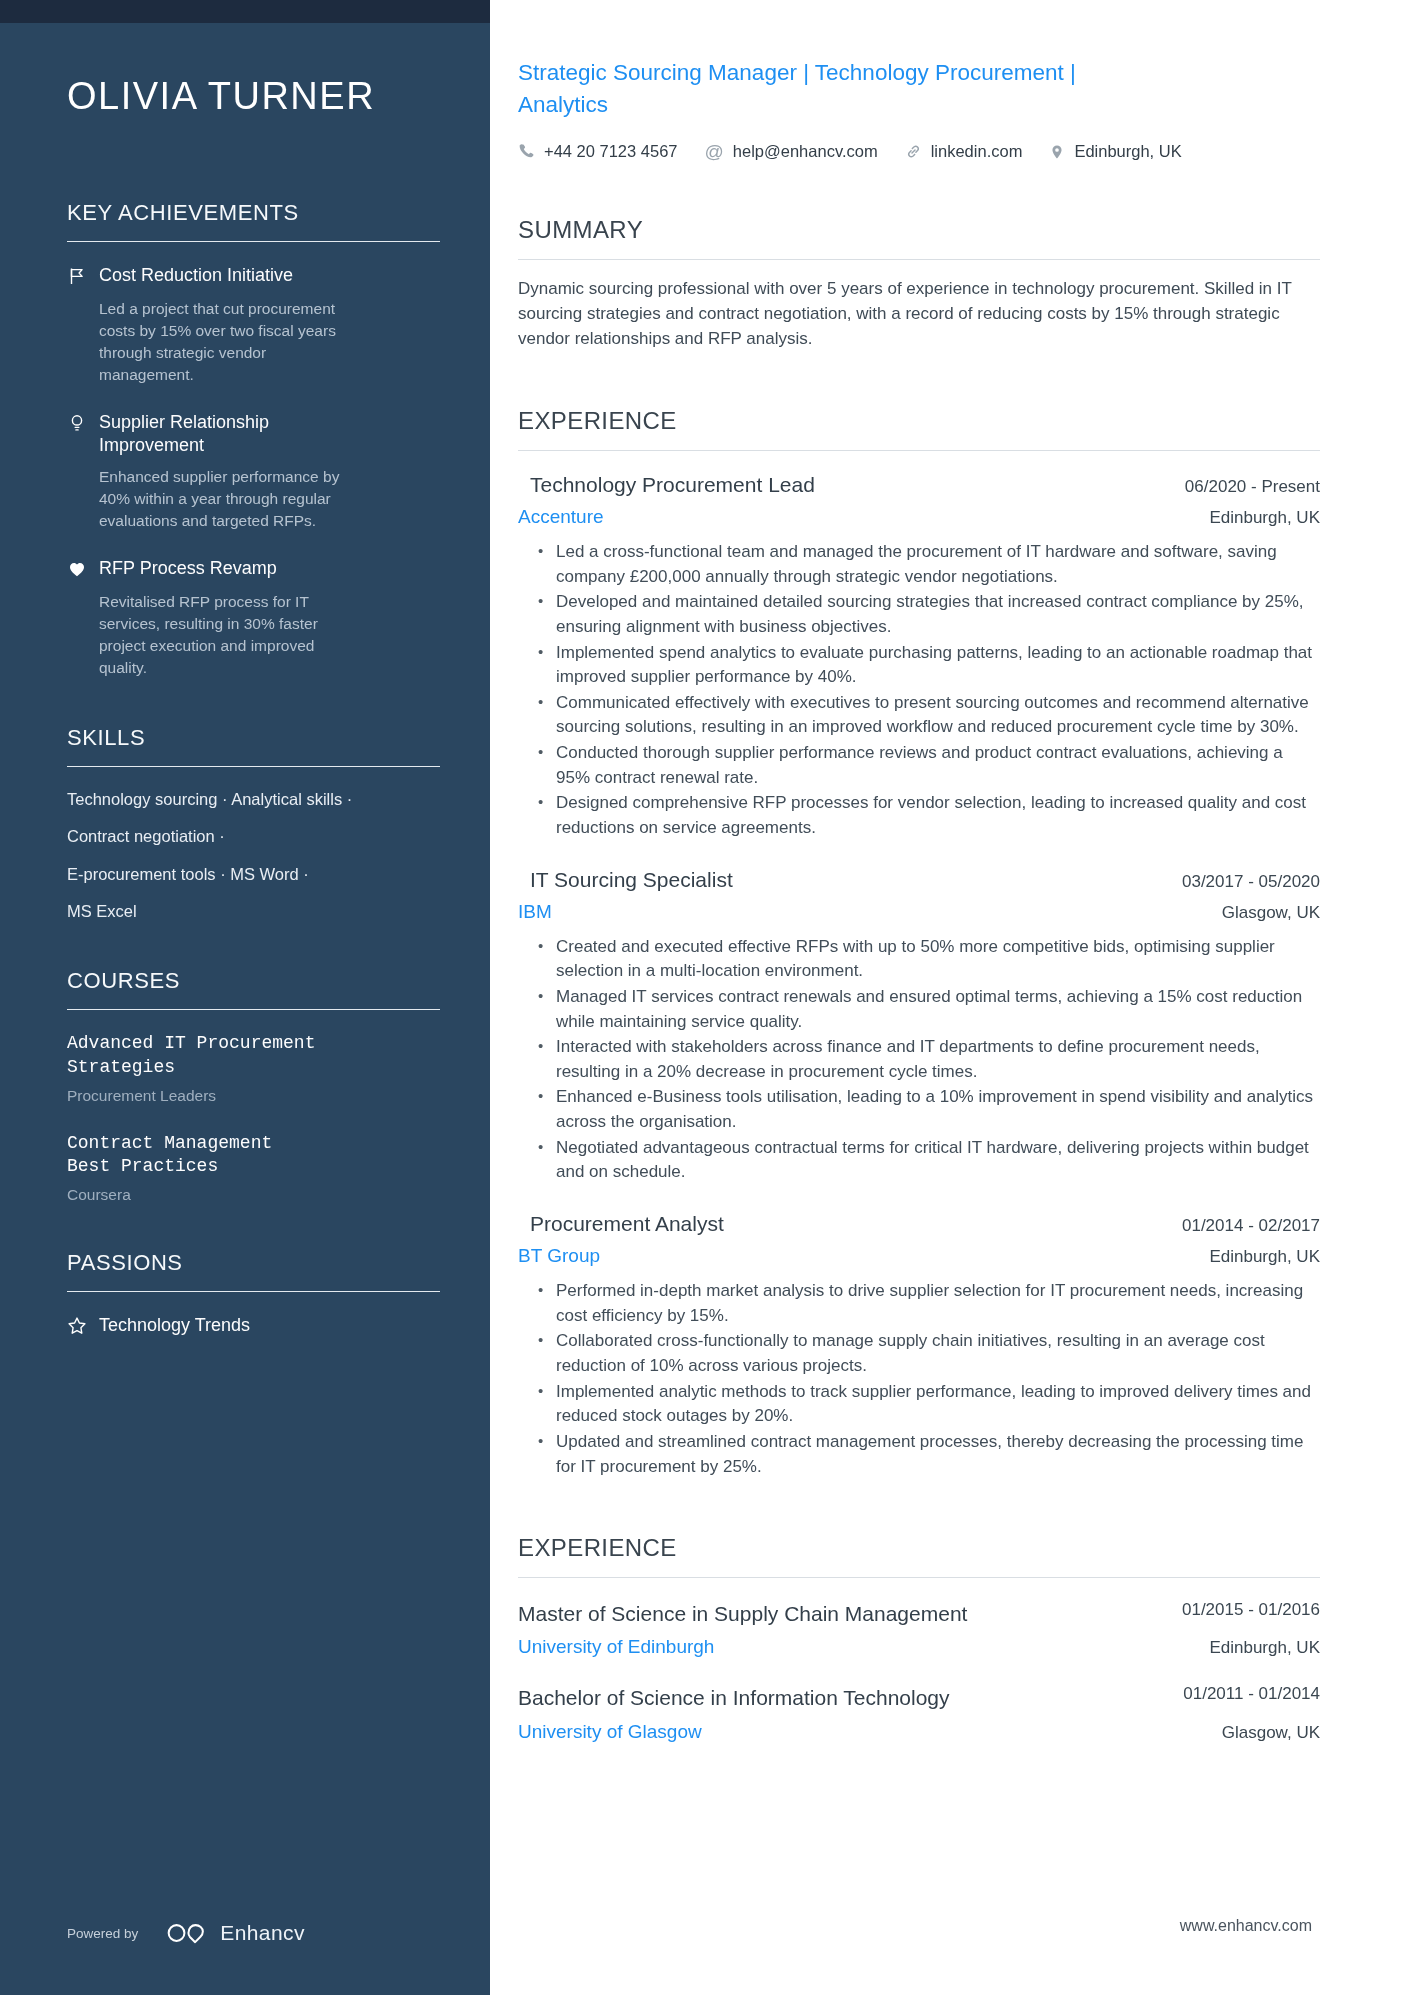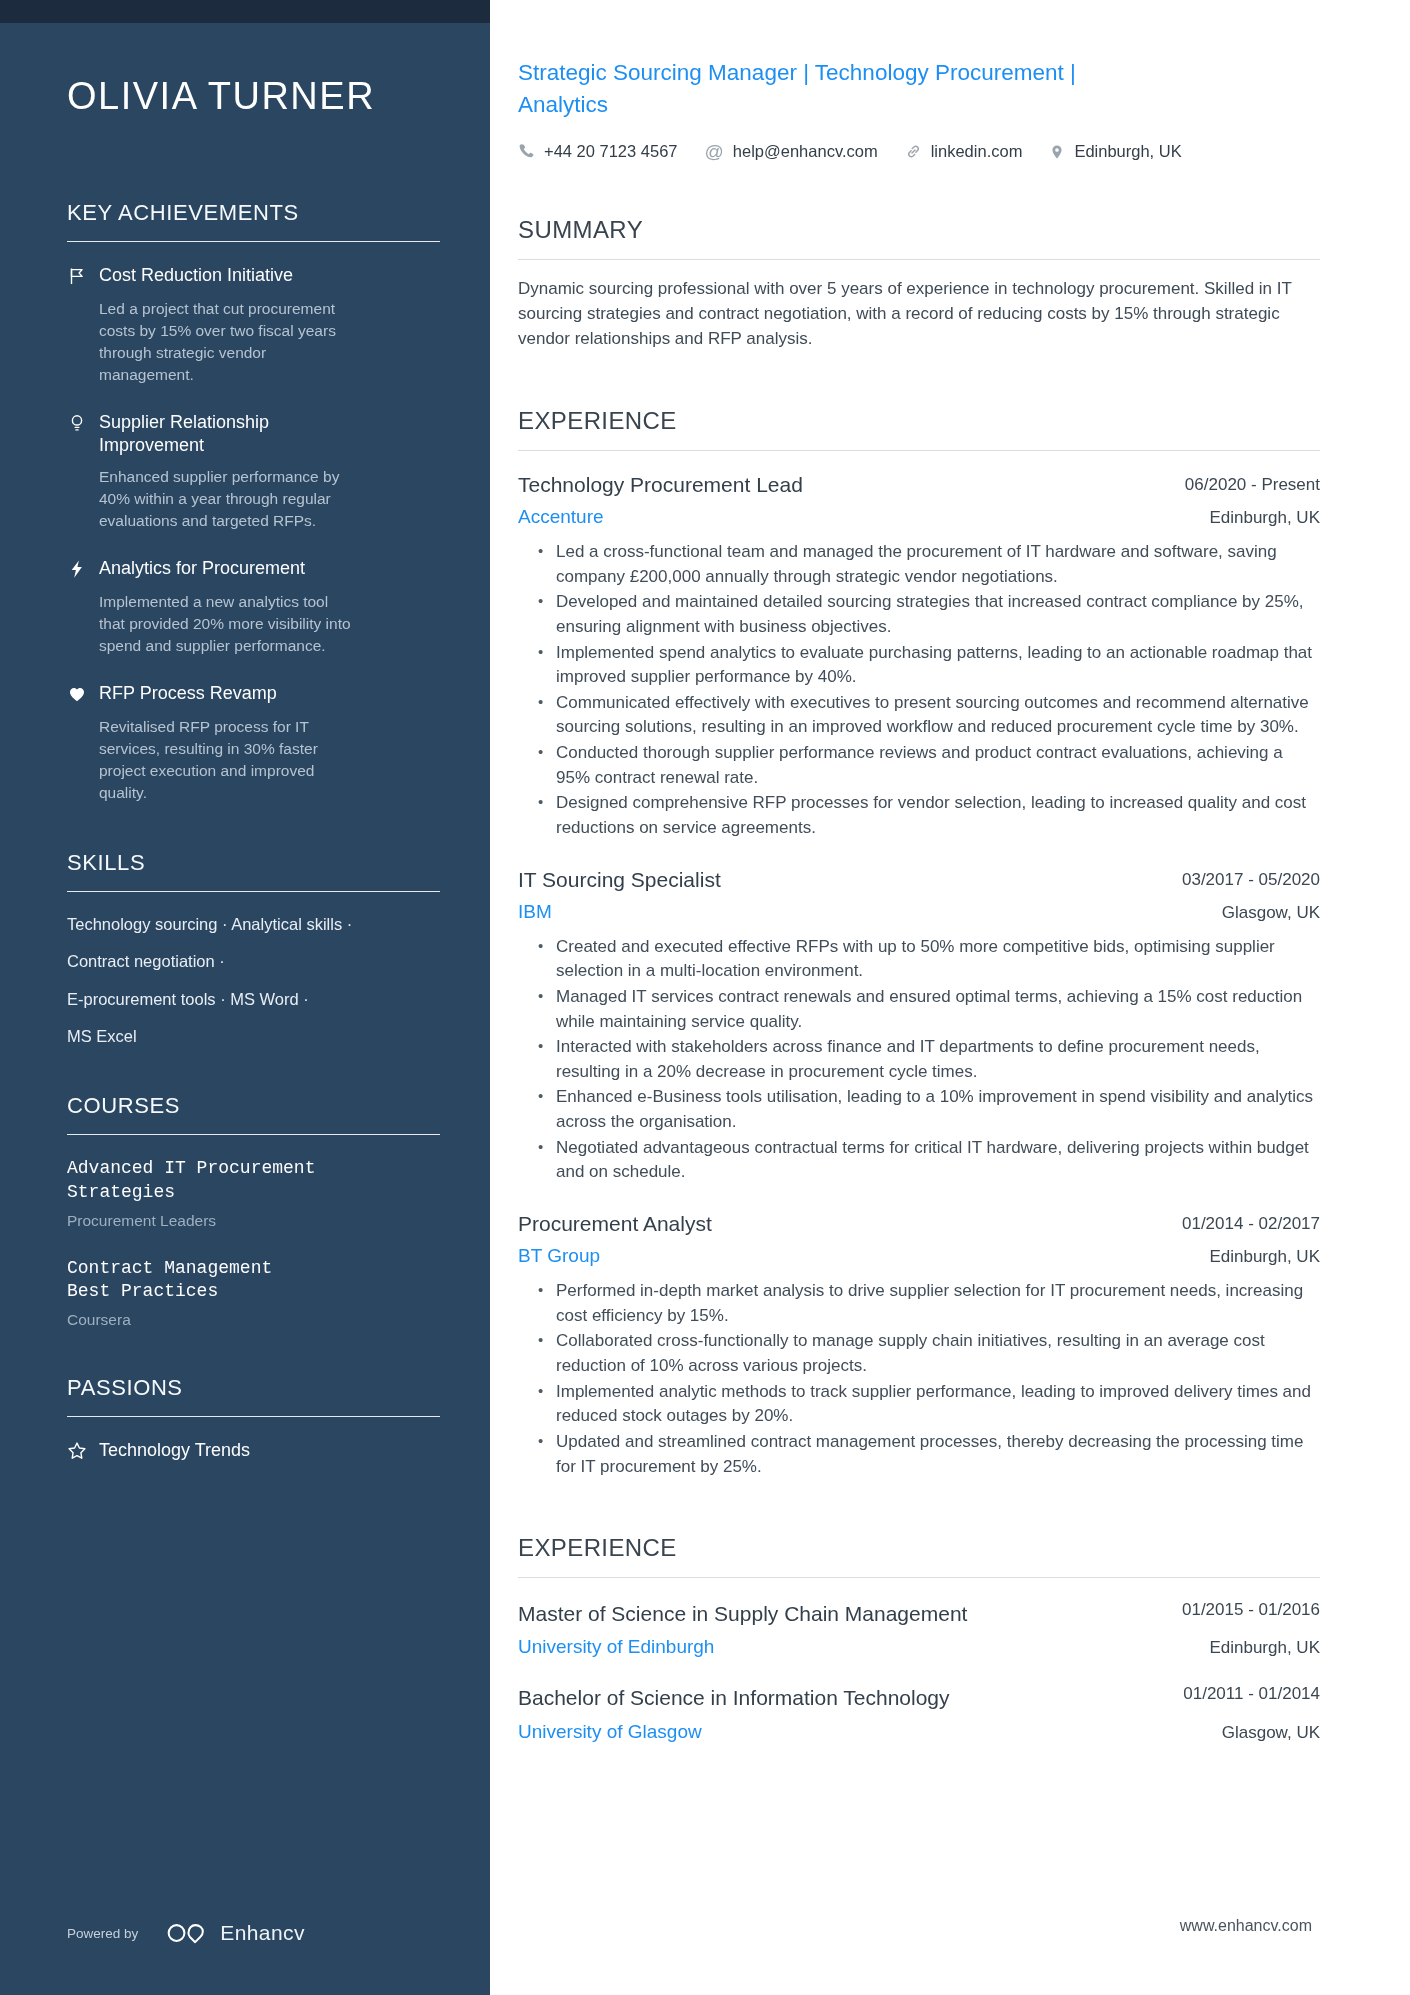--- a/index.html
+++ b/index.html
@@ -36,21 +36,21 @@
   .contacts{display:flex;align-items:center;margin-top:22px;}
   .contact-item{display:flex;align-items:center;margin-right:27px;font-size:16.5px;color:#333e48;}
   .contact-item .icon{display:inline-flex;align-items:center;margin-right:9px;}
   .at-glyph{font-size:19px;color:#9aa4ad;line-height:1;}
   .m-section{margin-top:55px;}
   .m-heading{margin:0;font-size:24px;font-weight:400;letter-spacing:.4px;color:#39444e;}
   .m-rule{border:0;border-top:1px solid #d9dee3;margin:15px 0 0 0;}
   .summary-text{margin:17px 0 0 0;font-size:17px;line-height:1.47;color:#3f4b56;max-width:812px;}
   .jobs{margin-top:22px;}
   .job{margin-bottom:27px;}
-  .job-head{display:flex;justify-content:space-between;align-items:center;}
+  .job-head{display:flex;justify-content:space-between;align-items:flex-end;margin-left:12px;}
   .job-title{font-size:21px;color:#333f4a;}
   .job-dates{font-size:17px;color:#3b4751;white-space:nowrap;}
   .job-sub{display:flex;justify-content:space-between;align-items:baseline;margin-top:9px;}
   .company{font-size:19px;color:#1e8ff2;}
   .job-loc{font-size:17px;color:#3b4751;white-space:nowrap;}
   .bullets{list-style:none;margin:12px 0 0 0;padding:0 0 0 20px;}
   .bullets li{position:relative;font-size:17px;line-height:1.45;color:#414d58;padding-left:18px;margin-bottom:1px;max-width:790px;}
   .bullets li::before{content:"•";position:absolute;left:0;top:0;color:#505b64;font-size:15px;}
   .edu-entries{margin-top:22px;}
   .edu-entry{margin-bottom:26px;}
@@ -84,27 +84,20 @@
           <div class="feature-item">
             <span class="icon"><svg viewBox="0 0 20 20" width="20" height="20" fill="none" stroke="#fff" stroke-width="1.4" stroke-linecap="round">
                 <circle cx="10" cy="7.4" r="4.6"></circle>
                 <path d="M8.2 14.4h3.6M8.9 16.9h2.2"></path>
               </svg></span>
             <div class="feature-title">Supplier Relationship Improvement</div>
             <div class="feature-desc">Enhanced supplier performance by 40% within a year through regular evaluations and targeted RFPs.</div>
           </div>
           <div class="feature-item">
             <span class="icon"><svg viewBox="0 0 20 20" width="20" height="20" fill="#fff">
-                <path d="M11.9 1.4 4.7 11.1h4.2l-1.7 7.6L14.9 8h-4.5z"></path>
-              </svg></span>
-            <div class="feature-title">Analytics for Procurement</div>
-            <div class="feature-desc">Implemented a new analytics tool that provided 20% more visibility into spend and supplier performance.</div>
-          </div>
-          <div class="feature-item">
-            <span class="icon"><svg viewBox="0 0 20 20" width="20" height="20" fill="#fff">
                 <path d="M10 17.3C5.7 14 3 11.4 3 8.1 3 5.9 4.8 4.1 7 4.1c1.2 0 2.3.6 3 1.5.7-.9 1.8-1.5 3-1.5 2.2 0 4 1.8 4 4 0 3.3-2.7 5.9-7 9.2z"></path>
               </svg></span>
             <div class="feature-title">RFP Process Revamp</div>
             <div class="feature-desc">Revitalised RFP process for IT services, resulting in 30% faster project execution and improved quality.</div>
           </div>
         </div>
     </section>
 
     <section class="sb-section">
       <h2 class="sb-heading">SKILLS</h2>

